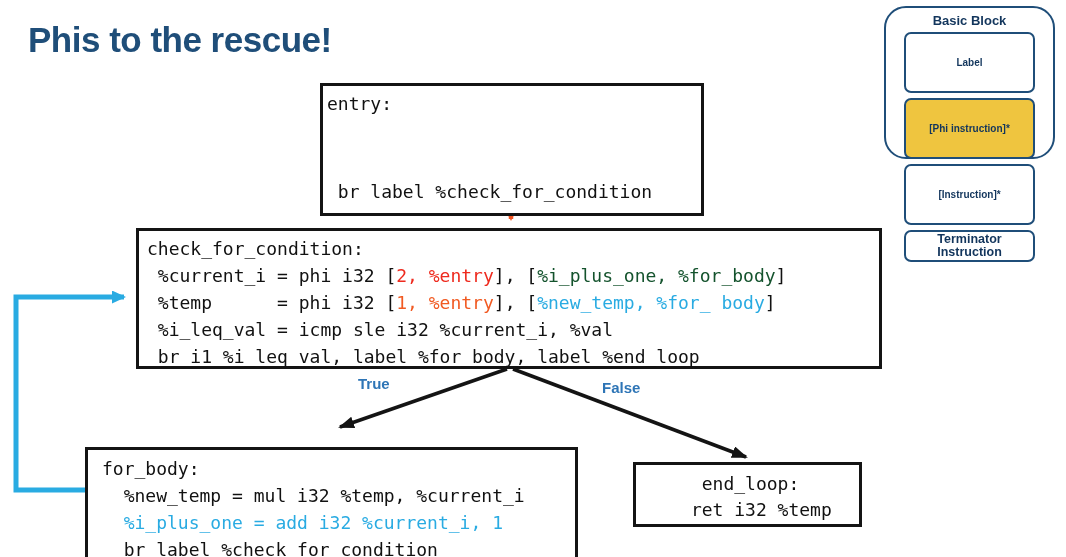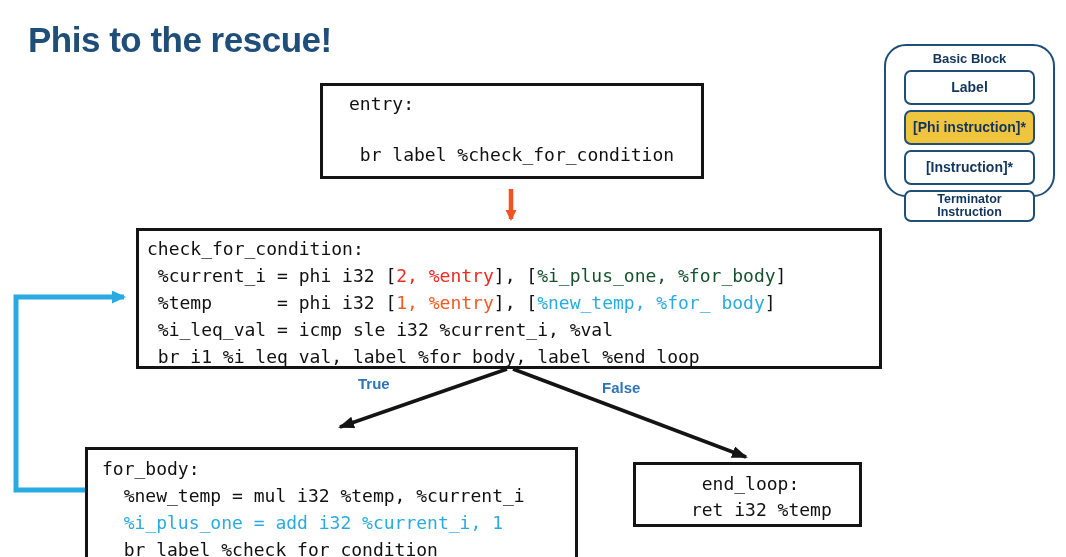--- a/index.html
+++ b/index.html
@@ -13,43 +13,43 @@
   }
   
   .arrows{position:absolute;left:0;top:0;width:1066px;height:557px;z-index:1;}
   
   .block{
     position:absolute;background:#ffffff;border:3px solid #141414;z-index:2;
     font-family:"DejaVu Sans Mono","Liberation Mono",monospace;color:#111111;
     box-sizing:border-box;
   }
   .codeline{white-space:pre;font-size:18px;line-height:27px;}
-  .block-entry{left:320px;top:83px;width:384px;height:96px;
+  .block-entry{left:320px;top:83px;width:384px;height:133px;
     display:flex;flex-direction:column;justify-content:space-between;
-    padding:4px 8px 8px 26px;}
+    padding:4px 8px 8px 4px;}
   .block-check{left:136px;top:228px;width:746px;height:141px;padding:4px 4px 0 8px;}
   .block-forbody{left:85px;top:447px;width:493px;height:120px;padding:5px 4px 0 14px;}
   .block-endloop{left:633px;top:462px;width:229px;height:65px;padding:6px 4px 0 10px;text-align:center;}
   .block-endloop .codeline{line-height:26px;}
   
   .edge-label{position:absolute;z-index:3;font-size:15px;font-weight:600;color:#2e75b6;}
   .edge-label.true{left:358px;top:375px;}
   .edge-label.false{left:602px;top:379px;}
   
   .legend{
     position:absolute;left:884px;top:6px;width:171px;height:153px;z-index:2;
     background:#ffffff;border:2.5px solid #1f4e79;border-radius:22px;
-    box-sizing:border-box;display:flex;flex-direction:column;align-items:center;margin-top:38px;
+    box-sizing:border-box;display:flex;flex-direction:column;align-items:center;
   }
   .legend-title{margin-top:5px;font-size:13px;font-weight:700;color:#12355c;}
   .legend-items{display:flex;flex-direction:column;gap:5px;margin-top:4px;width:100%;align-items:center;}
   .legend-item{
     width:131px;box-sizing:border-box;border:2px solid #1f4e79;border-radius:7px;
-    background:#ffffff;color:#12355c;font-size:14px;font-weight:700;
-    text-align:center;padding:8px 2px;line-height:15px;
+    background:#ffffff;color:#12355c;font-size:10px;font-weight:700;
+    text-align:center;padding:21px 2px;line-height:15px;
   }
   .legend-item.hl{background:#efc53f;}
   .legend-item.terminator{padding:1px 2px;line-height:13px;font-size:12.5px;}
 </style>
 </head>
 <body>
 
 <div class="canvas">
 
   <h1 class="slide-title">Phis to the rescue!</h1>

